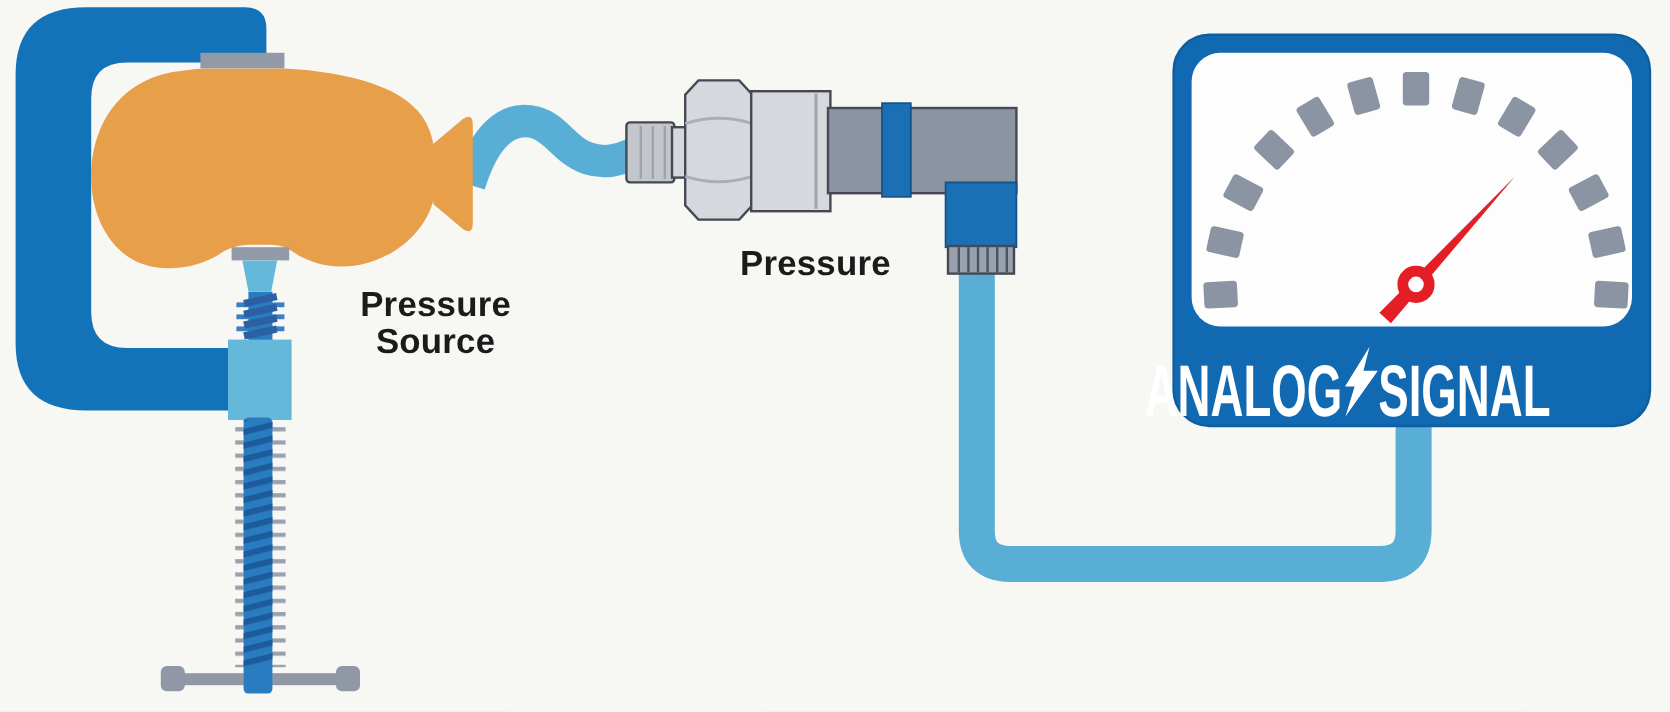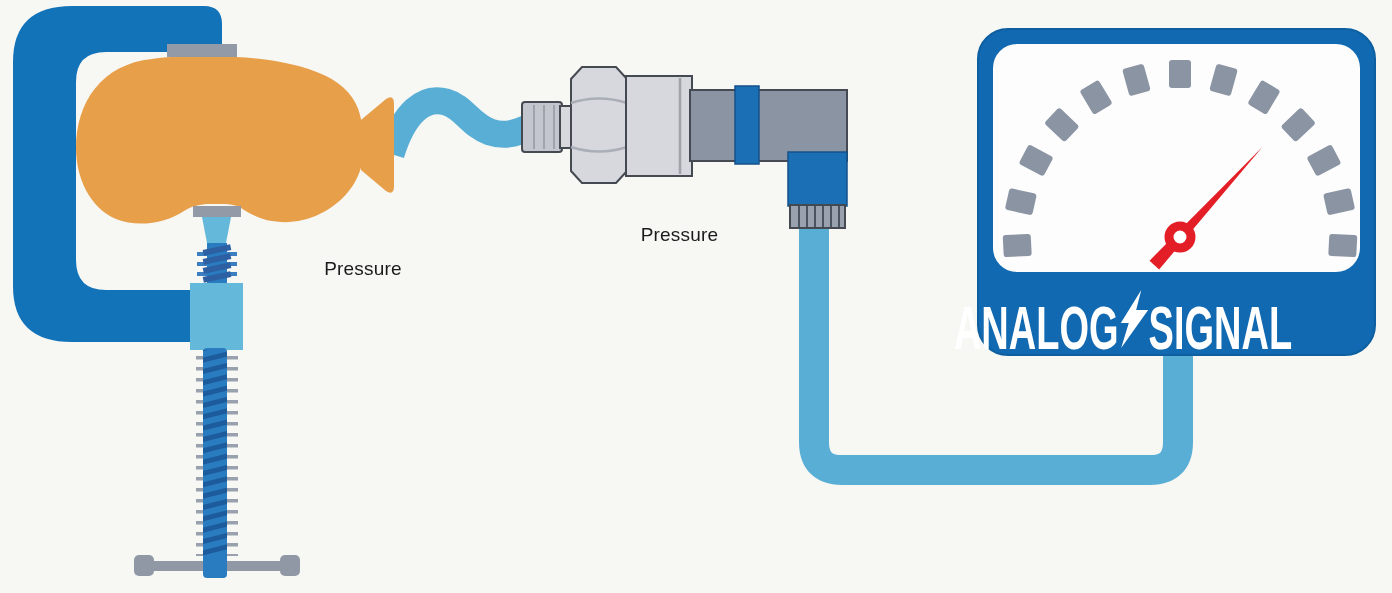--- a/index.html
+++ b/index.html
@@ -27,22 +27,22 @@
   .pin-gray{fill:var(--pin-gray);}
   .facet{stroke:#aaaeb6;stroke-width:2.5;fill:none;}
   .ridge{stroke:#4a5360;stroke-width:2;}
   .fill-box{fill:var(--box);stroke:#0e5f9f;stroke-width:2;}
   .fill-face{fill:var(--face);}
   .tick{fill:var(--tick);}
   .needle{fill:var(--needle);}
   .hub{fill:#fff;stroke:var(--needle);stroke-width:9;}
 
   .label{
-    position:absolute;font-weight:normal;font-size:19px;line-height:1.06;
-    color:var(--text-black,#1b1b1b);text-align:center;letter-spacing:0.2px;margin-top:20px;
+    position:absolute;font-weight:bold;font-size:29px;line-height:1.06;
+    color:var(--text-black,#1b1b1b);text-align:center;letter-spacing:0.2px;
   }
   .gauge-label{
     position:absolute;left:932px;top:270px;width:382px;height:80px;
     display:flex;align-items:flex-end;justify-content:center;gap:2px;
   }
   .gauge-label .word{
     display:inline-block;color:#fff;font-weight:bold;font-size:38px;
     letter-spacing:0px;transform:scaleY(1.6);
   }
   .bolt-wrap{display:inline-block;transform:translateY(2px) skewX(-6deg);}
@@ -136,20 +136,21 @@
           <rect x="1328.1362491605491" y="187.72034292808922" width="22" height="28" rx="3" transform="rotate(77.5 1339.1362491605491 201.72034292808922)" class="tick"></rect>
           <rect x="1331.7766141649954" y="231.53076086759984" width="22" height="28" rx="3" transform="rotate(93 1342.7766141649954 245.53076086759984)" class="tick"></rect>
         </g>
       <polygon id="needle" class="needle" points="1262.4220053291106,147.05216490916484 1159.1198747998708,269.4078751482865 1149.535269421339,260.62520244928294"></polygon>
       <circle class="hub" cx="1180" cy="237" r="11"></circle>
     </g>
   </svg>
 
   <div class="label" style="left:278px;top:239px;width:170px">
     <div>Pressure</div>
+    <div>Source</div>
   </div>
   <div class="label" style="left:592px;top:205px;width:175px">
     <div>Pressure</div>
   </div>
 
   <div class="gauge-label">
     <span class="word">ANALOG</span>
     <span class="bolt-wrap">
       <svg width="26" height="58" viewBox="0 0 26 58">
         <polygon points="17,0 0,33 8,33 3,58 26,20 14,20" fill="#ffffff"></polygon>

